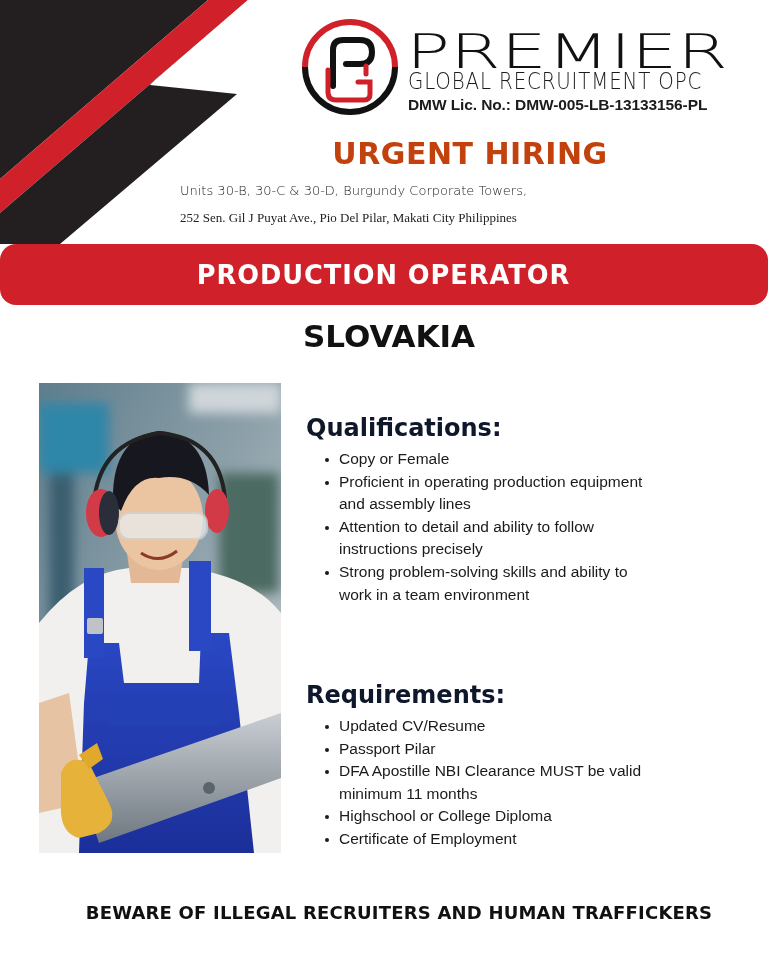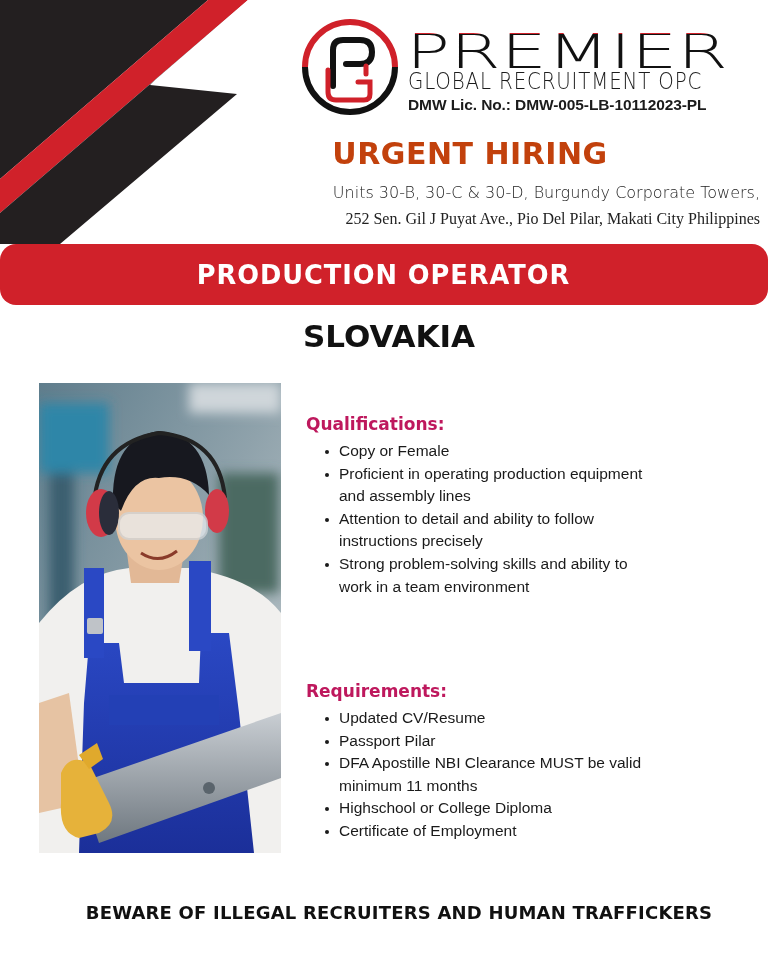--- a/index.html
+++ b/index.html
@@ -6,34 +6,34 @@
   html, body { width: 768px; height: 960px; background: #ffffff; overflow: hidden; }
   body { position: relative; font-family: "Liberation Sans", sans-serif; color: #111; }
 
   .deco { position: absolute; left: 0; top: 0; width: 300px; height: 250px; }
 
   .logo { position: absolute; left: 300px; top: 16px; width: 450px; height: 104px; }
   .logo-sub { position: absolute; left: 408px; top: 68px; width: 330px; font-size: 23px; letter-spacing: 1px; color: #1b1b1b; font-family: "DejaVu Sans", sans-serif; font-weight: 300; transform: scaleX(0.86); transform-origin: left center; white-space: nowrap; }
   .logo-lic { position: absolute; left: 408px; top: 96px; font-size: 15.5px; font-weight: bold; color: #1b1b1b; white-space: nowrap; letter-spacing: -0.1px; }
 
   .title { position: absolute; left: 180px; top: 136px; width: 580px; text-align: center; font-size: 30px; font-weight: 800; font-family: "DejaVu Sans", sans-serif; letter-spacing: 0.5px; color: #c2410c; }
-  .address { position: absolute; left: 180px; width: 580px; text-align: right; font-size: 16px; color: #222; font-family: "DejaVu Sans", sans-serif; font-weight: 300; white-space: nowrap; }
+  .address { position: absolute; left: 180px; width: 580px; text-align: left; font-size: 13px; color: #222; font-family: "DejaVu Sans", sans-serif; font-weight: 300; white-space: nowrap; }
   .address.l1 { top: 183px; }
   .address.l2 { top: 210px; font-family: Liberation Serif, serif; }
 
   .band { position: absolute; left: 0; top: 244px; width: 768px; height: 61px; background: #d0212a; display: flex; align-items: center; justify-content: center; border-radius: 16px; }
   .band span { color: #fff; font-size: 27px; font-weight: 900; font-family: "DejaVu Sans", sans-serif; letter-spacing: 1px; transform: scaleX(0.95); }
 
   .country { position: absolute; left: 0; top: 318px; width: 778px; text-align: center; font-size: 31px; font-weight: 900; font-family: "DejaVu Sans", sans-serif; color: #111; }
 
   .photo { position: absolute; left: 39px; top: 383px; width: 242px; height: 470px; overflow: hidden; background: #9fb3bf; }
   .photo svg { display: block; }
 
   .section { position: absolute; left: 306px; }
-  .section h2 { font-size: 17px; font-weight: 800; font-family: "DejaVu Sans", sans-serif; color: #be185d; margin-bottom: 6px; }
+  .section h2 { font-size: 24px; font-weight: 800; font-family: "DejaVu Sans", sans-serif; color: #0f172a; margin-bottom: 6px; }
   .section ul { list-style: none; }
   .section li { position: relative; padding-left: 33px; font-size: 15.5px; line-height: 22.6px; color: #1a1a1a; width: 370px; }
   .section li::before { content: ""; position: absolute; left: 19px; top: 10px; width: 4px; height: 4px; background: #1a1a1a; border-radius: 50%; }
   .qual { top: 414px; }
   .req { top: 681px; }
 
   .warning { position: absolute; left: 15px; top: 902px; width: 768px; text-align: center; font-size: 18px; font-weight: 900; font-family: "DejaVu Sans", sans-serif; color: #111; letter-spacing: 0.2px; }
 </style>
 </head>
 <body>
@@ -60,21 +60,21 @@
     <path d="M5,51 A45,45 0 0 0 95,51" fill="none" stroke="#111" stroke-width="6"></path>
 
     <path d="M33,70 L33,34 Q33,24 43,24 L60,24 Q72,24 72,36 Q72,48 60,48 L46,48" fill="none" stroke="#111" stroke-width="6" stroke-linecap="round"></path>
 
     <path d="M28,54 L28,76 Q28,84 36,84 L64,84 Q70,84 70,78 L70,66 L58,66" fill="none" stroke="#d0212a" stroke-width="5" stroke-linecap="round"></path>
     <path d="M66,50 L66,58" stroke="#d0212a" stroke-width="5" stroke-linecap="round"></path>
 
     <text x="106" y="52" font-family="DejaVu Sans, sans-serif" font-size="48" font-weight="300" fill="url(#wm)" textLength="322" lengthAdjust="spacingAndGlyphs">PREMIER</text>
   </svg>
   <div class="logo-sub">GLOBAL  RECRUITMENT OPC</div>
-  <div class="logo-lic">DMW Lic. No.: DMW-005-LB-10112023-PL</div>
+  <div class="logo-lic">DMW Lic. No.: DMW-005-LB-13133156-PL</div>
 </div>
 
 <div class="title">URGENT HIRING</div>
 <div class="address l1">Units 30-B, 30-C &amp; 30-D, Burgundy Corporate Towers,</div>
 <div class="address l2">252 Sen. Gil J Puyat Ave., Pio Del Pilar, Makati City Philippines</div>
 
 <div class="band">
   <span>PRODUCTION OPERATOR</span>
 </div>
 <div class="country">SLOVAKIA</div>

